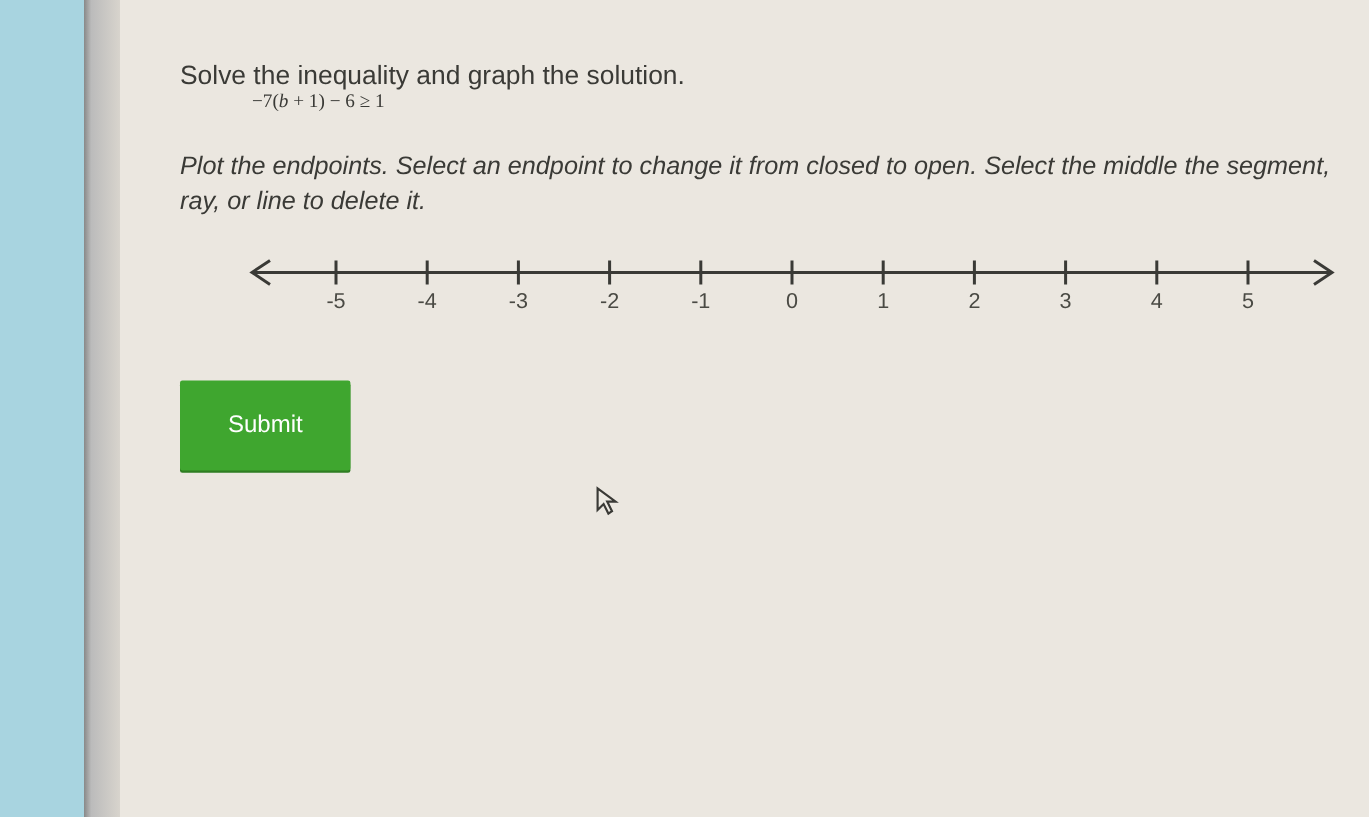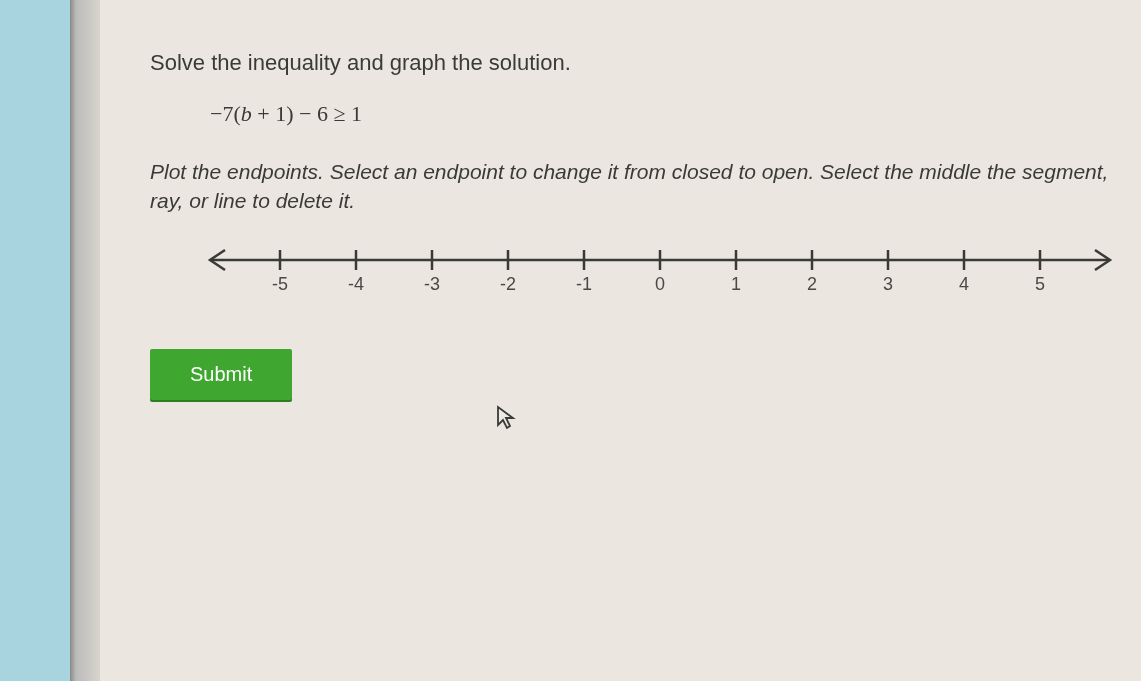--- a/index.html
+++ b/index.html
@@ -22,24 +22,23 @@
   .content {
     flex: 1;
     height: 100%;
     background: #ebe7e0;
     padding: 50px 0 0 50px;
     position: relative;
   }
   .instruction {
     font-size: 22px;
     color: #3a3a36;
-    margin-bottom: 25px;
   }
   .equation {
-    font-size: 22px;
+    font-size: 16px;
     color: #3a3a36;
     margin-left: 60px;
     margin-bottom: 30px;
     font-family: 'Times New Roman', serif;
   }
   .equation .var { font-style: italic; }
   .plot-instruction {
     font-size: 21px;
     font-style: italic;
     color: #3a3a36;
@@ -52,21 +51,21 @@
     margin-bottom: 40px;
   }
   .submit-btn {
     display: inline-block;
     margin-left: 0px;
     background: #3fa62f;
     color: #fff;
     font-size: 20px;
     border: none;
     border-radius: 2px;
-    padding: 14px 40px;
+    padding: 26px 40px;
     cursor: pointer;
     box-shadow: 0 2px 0 #2e7d22;
   }
   .cursor {
     position: absolute;
     left: 395px;
     top: 405px;
     pointer-events: none;
   }
   .tick-label {

